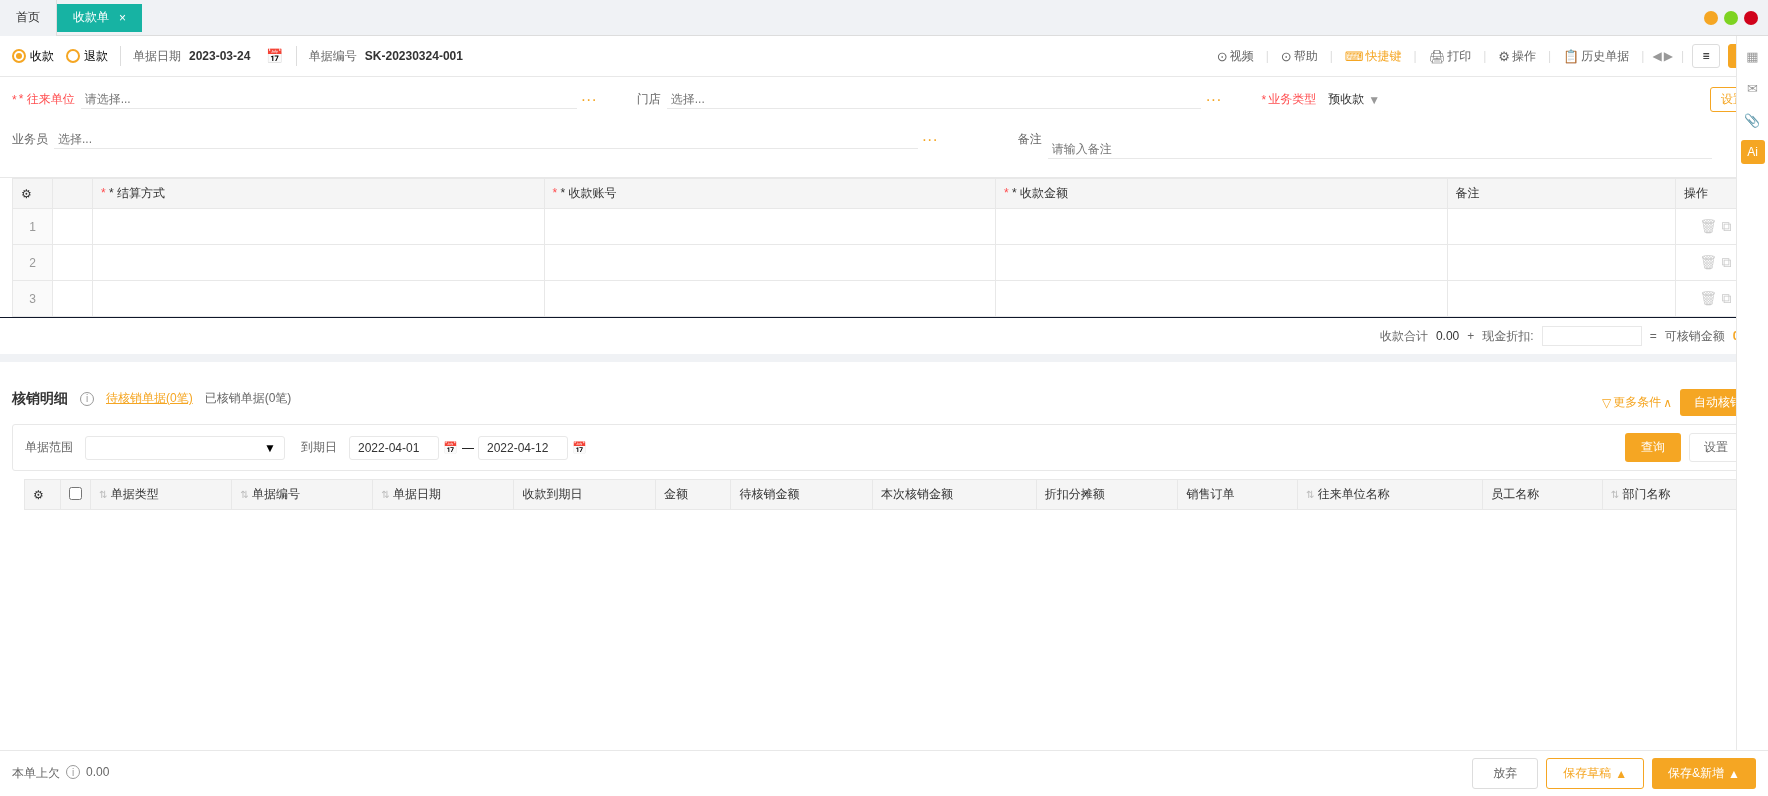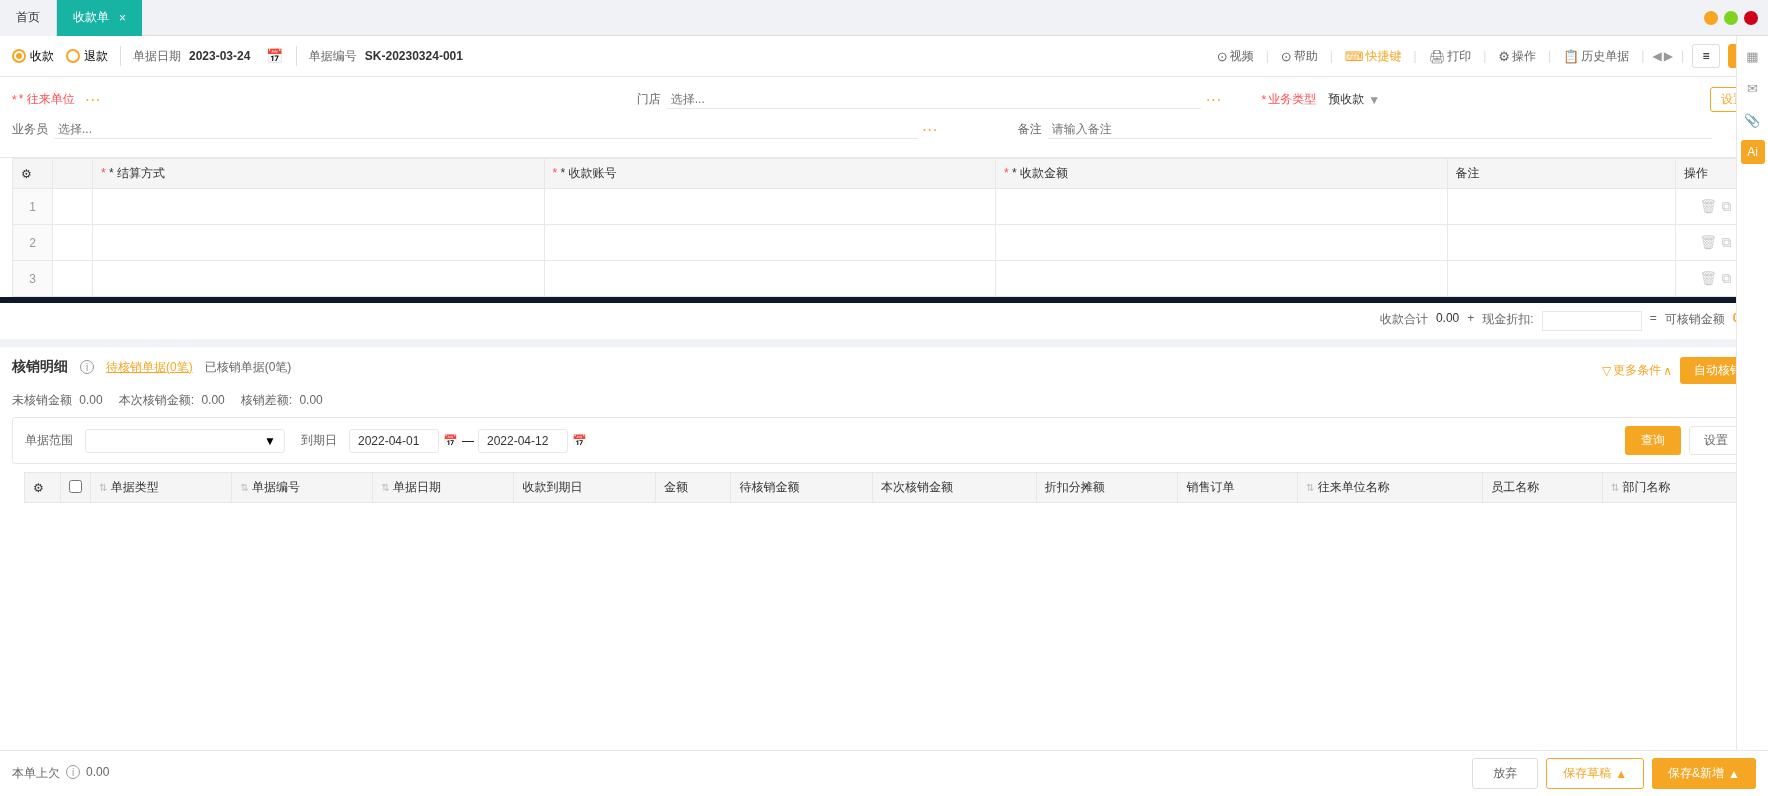--- a/index.html
+++ b/index.html
@@ -8,21 +8,21 @@
     
     .tab-bar {
       display: flex; align-items: center; background: #f0f2f5; height: 36px;
       border-bottom: 1px solid #ddd; padding: 0;
     }
     .tab-home {
       background: #f0f2f5; color: #333; padding: 0 16px; height: 36px;
       display: flex; align-items: center; cursor: pointer; border-right: 1px solid #ddd;
     }
     .tab-active {
-      background: #17b3a3; color: #fff; padding: 0 16px; height: 36px;
+      background: #17b3a3; color: #fff; padding: 0 16px; height: 28px;
       display: flex; align-items: center; cursor: pointer; gap: 6px;
     }
     .tab-close { color: #fff; font-size: 12px; cursor: pointer; margin-left: 4px; }
     .tab-bar-right {
       margin-left: auto; display: flex; align-items: center; padding-right: 10px; gap: 6px;
     }
     .win-btn { width: 14px; height: 14px; border-radius: 50%; cursor: pointer; display: inline-block; }
     .win-min { background: #f5a623; }
     .win-max { background: #7ed321; }
     .win-close-btn { background: #d0021b; }
@@ -96,22 +96,22 @@
       border: 1px solid #e8e8e8; padding: 6px 8px; height: 36px; color: #333;
     }
     .data-table td.row-num { text-align: center; background: #fafafa; color: #999; width: 40px; }
     .col-settings-th { width: 40px; text-align: center; background: #f5f5f5; }
     .col-action { width: 80px; text-align: center; }
     .action-icons { display: flex; gap: 4px; justify-content: center; }
     .action-icon { cursor: pointer; color: #ccc; font-size: 14px; }
 
     
     .summary-row {
-      display: flex; align-items: flex-start; justify-content: flex-end;
-      padding: 8px 12px; background: #fff; border-top: 6px solid #0f172a;
+      display: flex; align-items: center; justify-content: flex-end;
+      padding: 8px 12px; background: #fff; border-top: 1px solid #0f172a;
       gap: 8px; color: #666;
     }
     .summary-value { color: #333; }
     .summary-orange { color: #f5a623; font-weight: bold; }
     .summary-input {
       border: 1px solid #e8e8e8; padding: 2px 6px; width: 100px; outline: none;
     }
 
     
     .section-divider { background: #f0f2f5; height: 8px; }
@@ -280,20 +280,21 @@
       </div>
     </div>
   </div>
 
   <div class="form-area">
     <div class="form-row">
 
       <div class="form-field" style="flex:2;">
         <span class="required-star">*</span>
         <span class="field-label" style="color:#ff4d4f;">* 往来单位</span>
+        <input class="field-input" style="color: rgb(153, 153, 153);" placeholder="请选择...">
         <span class="field-dots">···</span>
       </div>
       <div style="width:40px;"></div>
 
       <div class="form-field" style="flex:2;">
         <span class="field-label">门店</span>
         <input class="field-input" style="color: rgb(153, 153, 153);" placeholder="选择...">
         <span class="field-dots">···</span>
       </div>
       <div style="width:40px;"></div>
@@ -313,21 +314,21 @@
         <span class="field-label">业务员</span>
         <input class="field-input" style="color: rgb(153, 153, 153);" placeholder="选择...">
         <span class="field-dots">···</span>
       </div>
       <div style="width:40px;"></div>
 
       <div style="width:40px;"></div>
 
       <div class="form-field" style="flex:1.5;">
         <span class="field-label">备注</span>
-        <input class="field-input" style="color: rgb(153, 153, 153);" placeholder="请输入备注">
+        <input class="field-input" style="color: rgb(153, 153, 153); margin-top: 20px;" placeholder="请输入备注">
       </div>
       <div style="width:44px;"></div>
     </div>
   </div>
 
   <div class="table-area">
     <table class="data-table">
       <thead>
         <tr>
           <th class="col-settings-th">⚙</th>
@@ -402,51 +403,37 @@
     <span>现金折扣:</span>
     <input class="summary-input" style="">
     <span>=</span>
     <span>可核销金额</span>
     <span class="summary-orange">0.00</span>
   </div>
 
   <div class="section-divider"></div>
 
   <div class="hexiao-section">
-    <div style="display:flex;align-items:flex-end;margin-bottom:8px;">
+    <div style="display:flex;align-items:center;margin-bottom:8px;margin-top:17px;">
       <div class="hexiao-header">
         <span class="section-title">核销明细</span>
         <span class="info-icon">i</span>
         <span class="tab-link">待核销单据(0笔)</span>
         <span class="tab-link-normal">已核销单据(0笔)</span>
       </div>
       <div style="margin-left:auto;display:flex;align-items:center;gap:8px;">
         <span class="filter-btn">
           <span>▽</span>
           <span>更多条件</span>
           <span>∧</span>
         </span>
         <button class="auto-btn">自动核销</button>
       </div>
     </div>
 
-    <div style="display:flex;align-items:center;margin-bottom:8px;gap:16px;color:#666;">
-      <div>
-        <span>未核销金额</span>
-        <span style="margin-left:4px;">0.00</span>
-      </div>
-      <div>
-        <span>本次核销金额:</span>
-        <span style="margin-left:4px;">0.00</span>
-      </div>
-      <div>
-        <span>核销差额:</span>
-        <span style="margin-left:4px;">0.00</span>
-      </div>
-    </div>
 
     <div style="display:flex;align-items:center;padding:8px 0;gap:16px;border:1px solid #e8e8e8;border-radius:3px;padding:8px 12px;background:#fff;margin-bottom:8px;">
       <div class="filter-field">
         <span class="toolbar-label" style="margin-right:6px;">单据范围</span>
         <div style="display:flex;align-items:center;border:1px solid #e8e8e8;border-radius:3px;padding:4px 8px;min-width:200px;cursor:pointer;">
           <span style="flex:1;"></span>
           <span>▼</span>
         </div>
       </div>
       <div class="filter-field">

